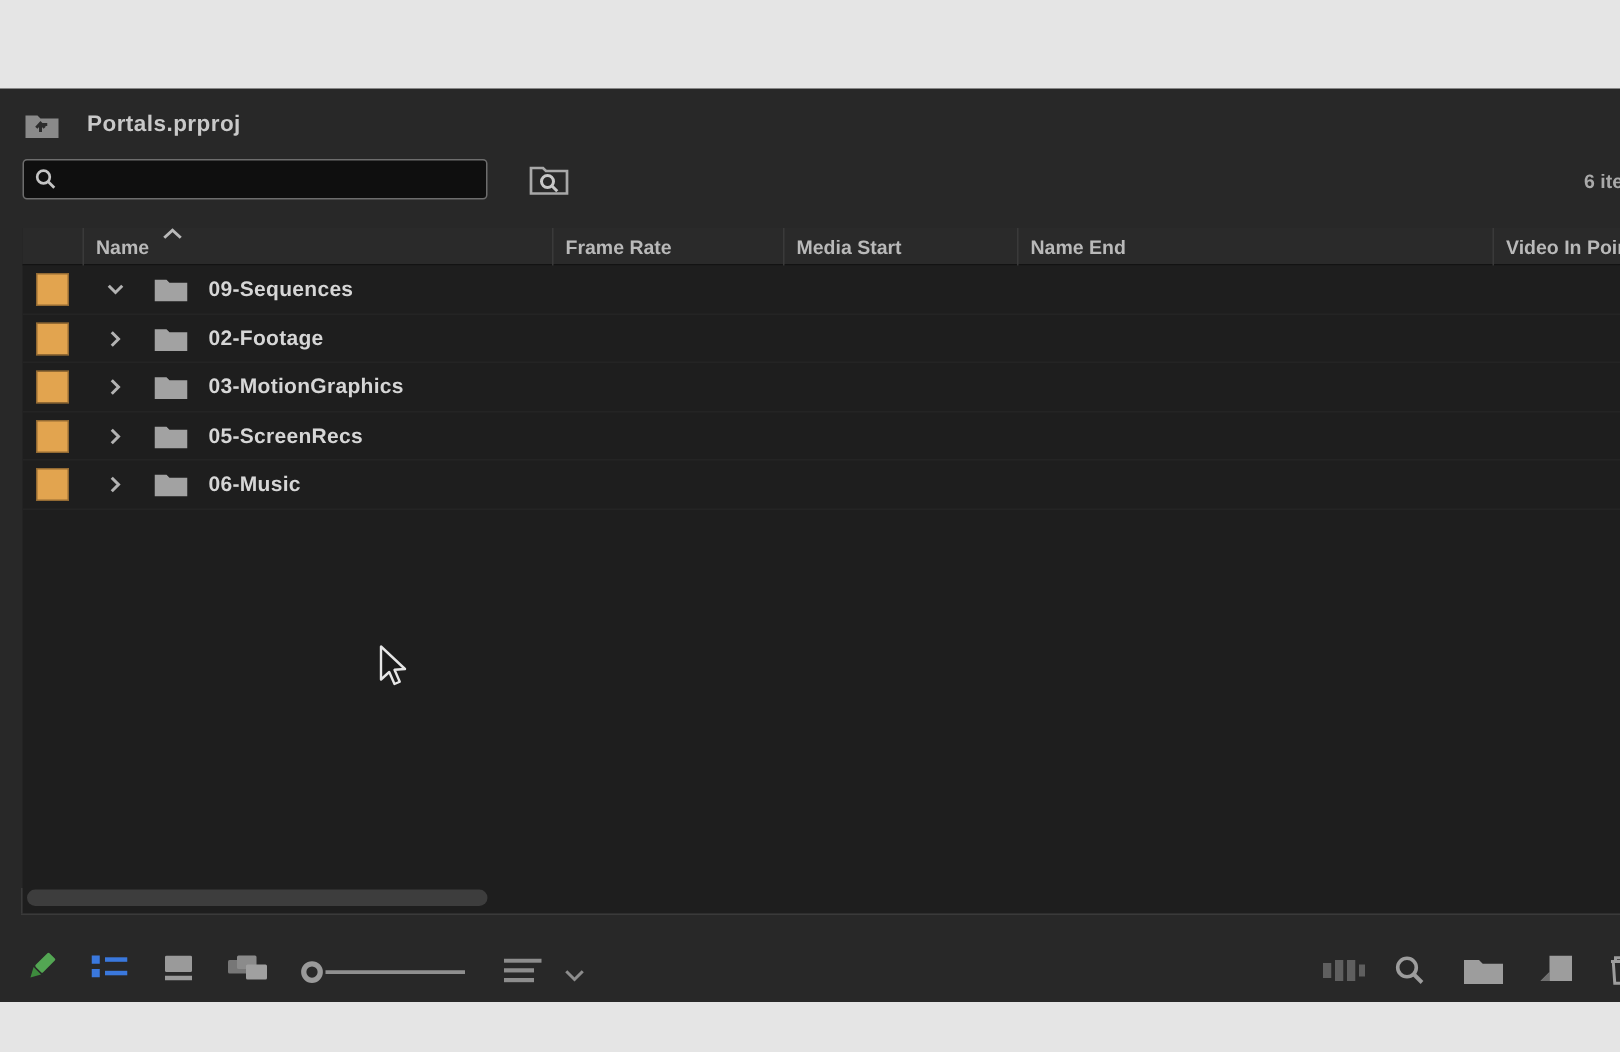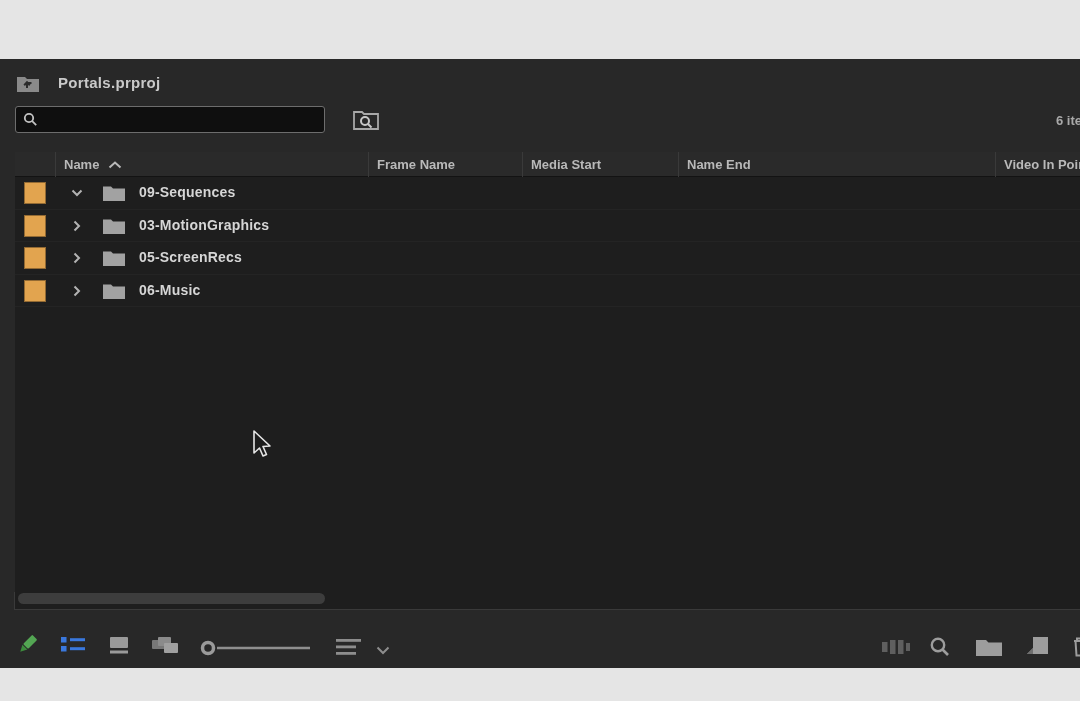--- a/index.html
+++ b/index.html
@@ -20,21 +20,21 @@
   .search-input{background:transparent;border:none;outline:none;color:#ddd;font-size:13px;width:260px;margin-left:6px;font-family:"Liberation Sans",sans-serif;}
   .find-btn{position:absolute;left:352px;top:49px;width:28px;height:23px;background:transparent;border:none;padding:0;cursor:default;}
   .items-count{position:absolute;left:1056px;top:54px;width:24px;height:18px;overflow:hidden;white-space:nowrap;color:#a9a9a9;font-size:13px;font-weight:700;}
 
   
   .list{position:absolute;left:15px;top:93px;width:1065px;height:457px;background:#1e1e1e;}
   .lheader{position:absolute;left:0;top:0;width:100%;height:25px;background:#2a2a2a;border-bottom:1px solid #131313;box-sizing:border-box;}
   .hcell{position:absolute;top:0;height:25px;line-height:25px;padding-left:8px;box-sizing:border-box;color:#b9b9b9;font-size:13px;font-weight:700;overflow:hidden;white-space:nowrap;border-left:1px solid #3a3a3a;}
   .hcell.first{border-left:none;}
   .hc0{left:0;width:40px;}
-  .hc1{left:40px;width:313px;display:flex;align-items:center;gap:9px;}
+  .hc1{left:40px;width:313px;display:flex;gap:9px;}
   .hc2{left:353px;width:154px;}
   .hc3{left:507px;width:156px;}
   .hc4{left:663px;width:160px;}
   .hc5{left:823px;width:157px;}
   .hc6{left:980px;width:85px;}
 
   .rows{position:absolute;left:0;top:25px;width:100%;}
   .row{position:relative;height:32.5px;border-bottom:1px solid #242424;box-sizing:border-box;}
   .swatch{position:absolute;left:9px;top:5px;width:22px;height:22px;background:#e2a44f;border:1px solid rgba(0,0,0,.35);box-sizing:border-box;}
   .twirl{position:absolute;left:53px;top:0;width:18px;height:32.5px;display:flex;align-items:center;justify-content:center;}
@@ -89,41 +89,53 @@
 
     <div class="list">
       <div class="lheader">
         <div class="hcell hc0 first"></div>
         <div class="hcell hc1">
           <span>Name</span>
           <svg width="14" height="8" viewBox="0 0 14 8">
             <polyline points="1.5,6.5 7,1.5 12.5,6.5" fill="none" stroke="#b9b9b9" stroke-width="2"></polyline>
           </svg>
         </div>
-        <div class="hcell hc2">Frame Name</div>
+        <div class="hcell hc2">Frame Rate</div>
         <div class="hcell hc3">Media Start</div>
         <div class="hcell hc4">Name End</div>
         <div class="hcell hc6">Video In Point</div>
       </div>
 
       <div class="rows">
 
         <div class="row">
           <div class="swatch"></div>
           <div class="twirl">
             <svg width="12" height="8" viewBox="0 0 12 8">
               <polyline points="1.5,1.5 6,6 10.5,1.5" fill="none" stroke="#b3b3b3" stroke-width="2"></polyline>
             </svg>
           </div>
           <svg class="bin-icon" width="22" height="16" viewBox="0 0 22 16">
             <path d="M0 1.5 h8 l2 2 h12 v12.5 h-22 z" fill="#a2a2a2"></path>
           </svg>
           <div class="row-name">09-Sequences</div>
         </div>
 
+        <div class="row">
+          <div class="swatch"></div>
+          <div class="twirl">
+            <svg width="8" height="12" viewBox="0 0 8 12">
+              <polyline points="1.5,1.5 6,6 1.5,10.5" fill="none" stroke="#b3b3b3" stroke-width="2"></polyline>
+            </svg>
+          </div>
+          <svg class="bin-icon" width="22" height="16" viewBox="0 0 22 16">
+            <path d="M0 1.5 h8 l2 2 h12 v12.5 h-22 z" fill="#a2a2a2"></path>
+          </svg>
+          <div class="row-name">02-Footage</div>
+        </div>
 
 
         <div class="row">
           <div class="swatch"></div>
           <div class="twirl">
             <svg width="8" height="12" viewBox="0 0 8 12">
               <polyline points="1.5,1.5 6,6 1.5,10.5" fill="none" stroke="#b3b3b3" stroke-width="2"></polyline>
             </svg>
           </div>
           <svg class="bin-icon" width="22" height="16" viewBox="0 0 22 16">

